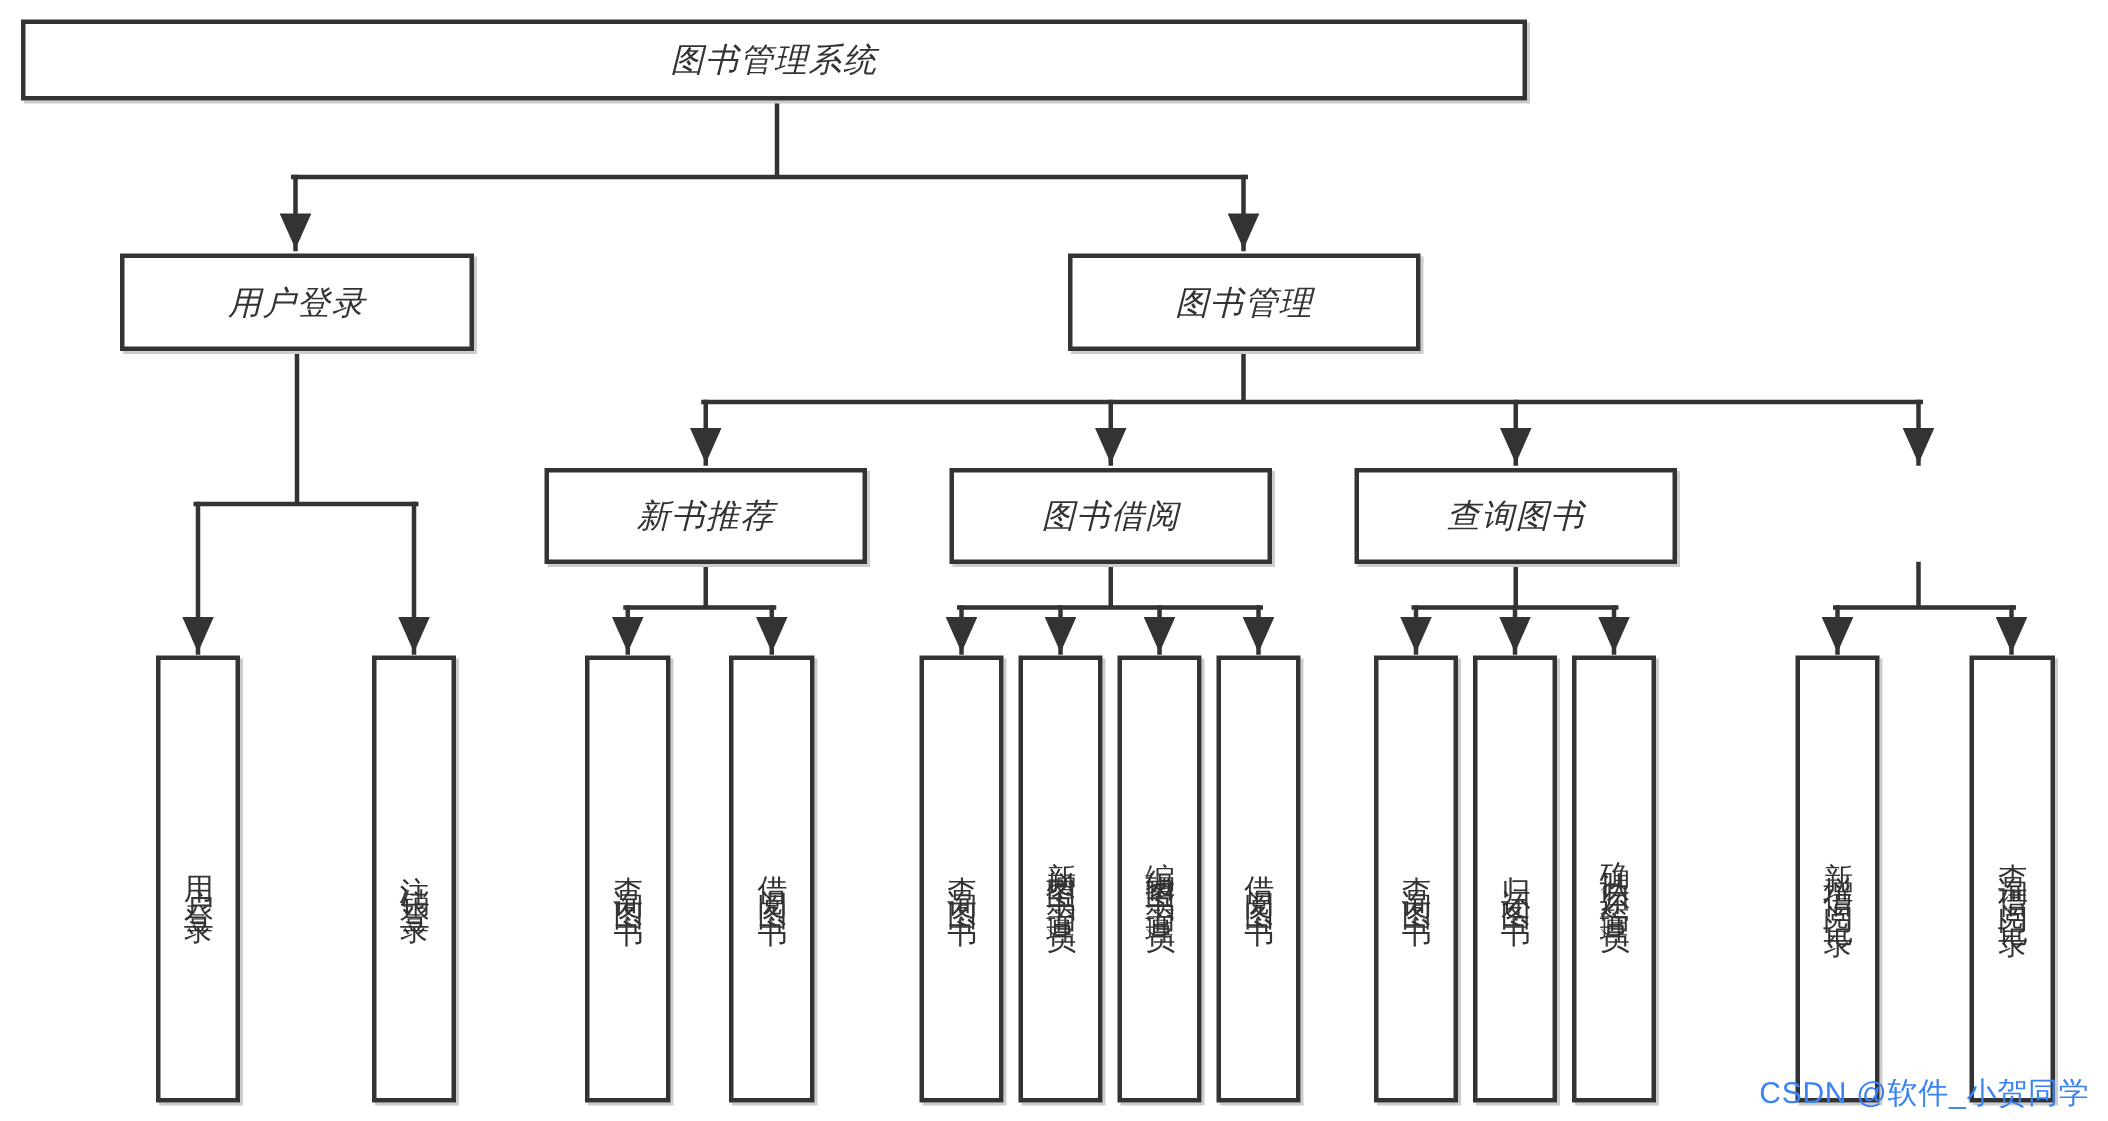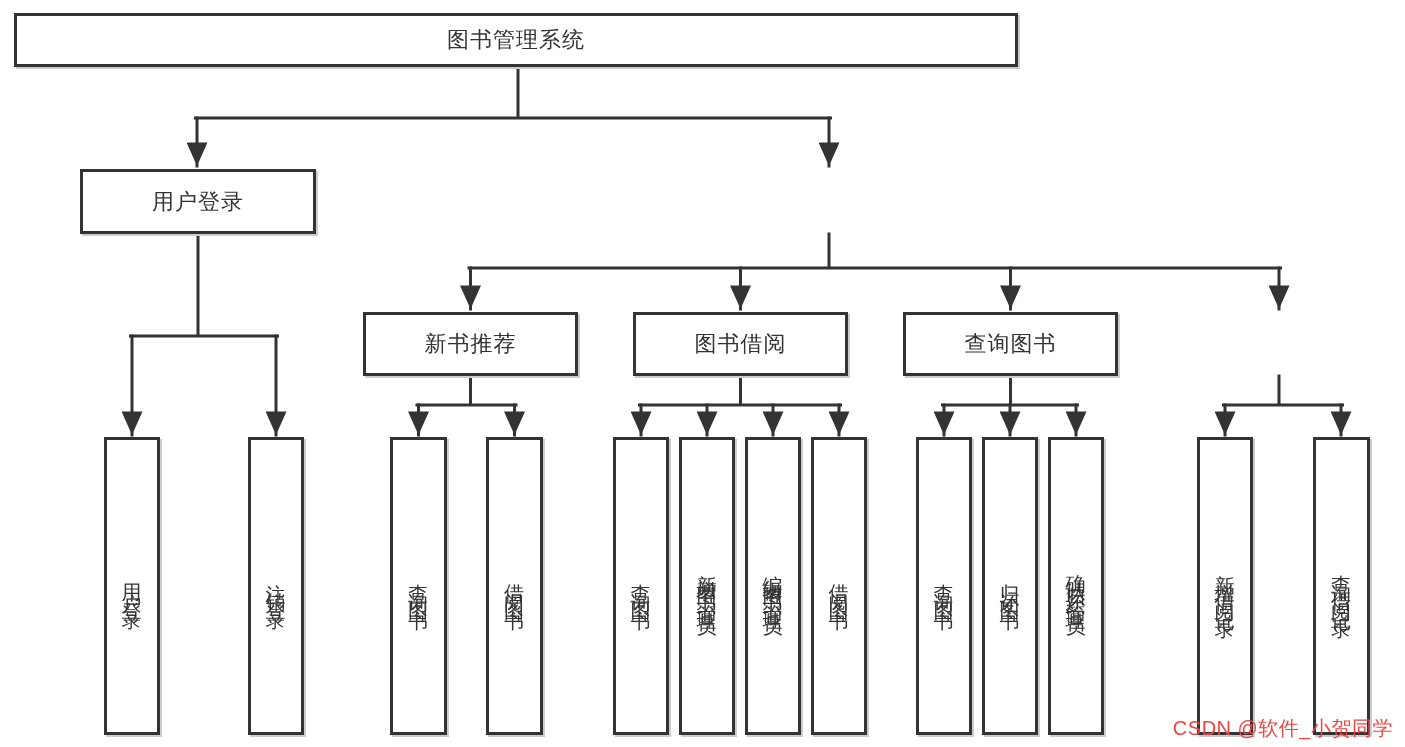--- a/index.html
+++ b/index.html
@@ -29,37 +29,38 @@
     color: #333333;
     display: flex;
     align-items: center;
     justify-content: center;
     z-index: 2;
     box-shadow: 2px 2px 0 #cccccc;
   }
   .hbox {
     font-size: 22px;
     letter-spacing: 1px;
+    font-style: italic;
   }
   .vbox .vlabel {
     writing-mode: vertical-rl;
     text-orientation: mixed;
     font-size: 20px;
     line-height: 1;
     letter-spacing: 9px;
   }
   .vbox.long .vlabel {
     letter-spacing: 6px;
   }
   .watermark {
     position: absolute;
     right: 12px;
     bottom: 5px;
     font-size: 20px;
-    color: #ef4444;
+    color: #3b82f6;
     z-index: 3;
     letter-spacing: 0.5px;
   }
 </style>
 </head>
 <body>
 
 <div class="stage">
 
   <svg class="connectors" width="1405" height="747" viewBox="0 0 1405 747">
@@ -104,20 +105,23 @@
       <line x1="1341" y1="405" x2="1341" y2="435" marker-end="url(#arrow)"></line>
     </g>
   </svg>
 
   <div class="node hbox" style="left:14px; top:13px; width:1004px; height:54px;">
     <span>图书管理系统</span>
   </div>
 
   <div class="node hbox" style="left:80px; top:169px; width:236px; height:65px;">
     <span>用户登录</span>
+  </div>
+  <div class="node hbox" style="left:712px; top:169px; width:235px; height:65px;">
+    <span>图书管理</span>
   </div>
 
   <div class="node hbox" style="left:363px; top:312px; width:215px; height:64px;">
     <span>新书推荐</span>
   </div>
   <div class="node hbox" style="left:633px; top:312px; width:215px; height:64px;">
     <span>图书借阅</span>
   </div>
   <div class="node hbox" style="left:903px; top:312px; width:215px; height:64px;">
     <span>查询图书</span>

